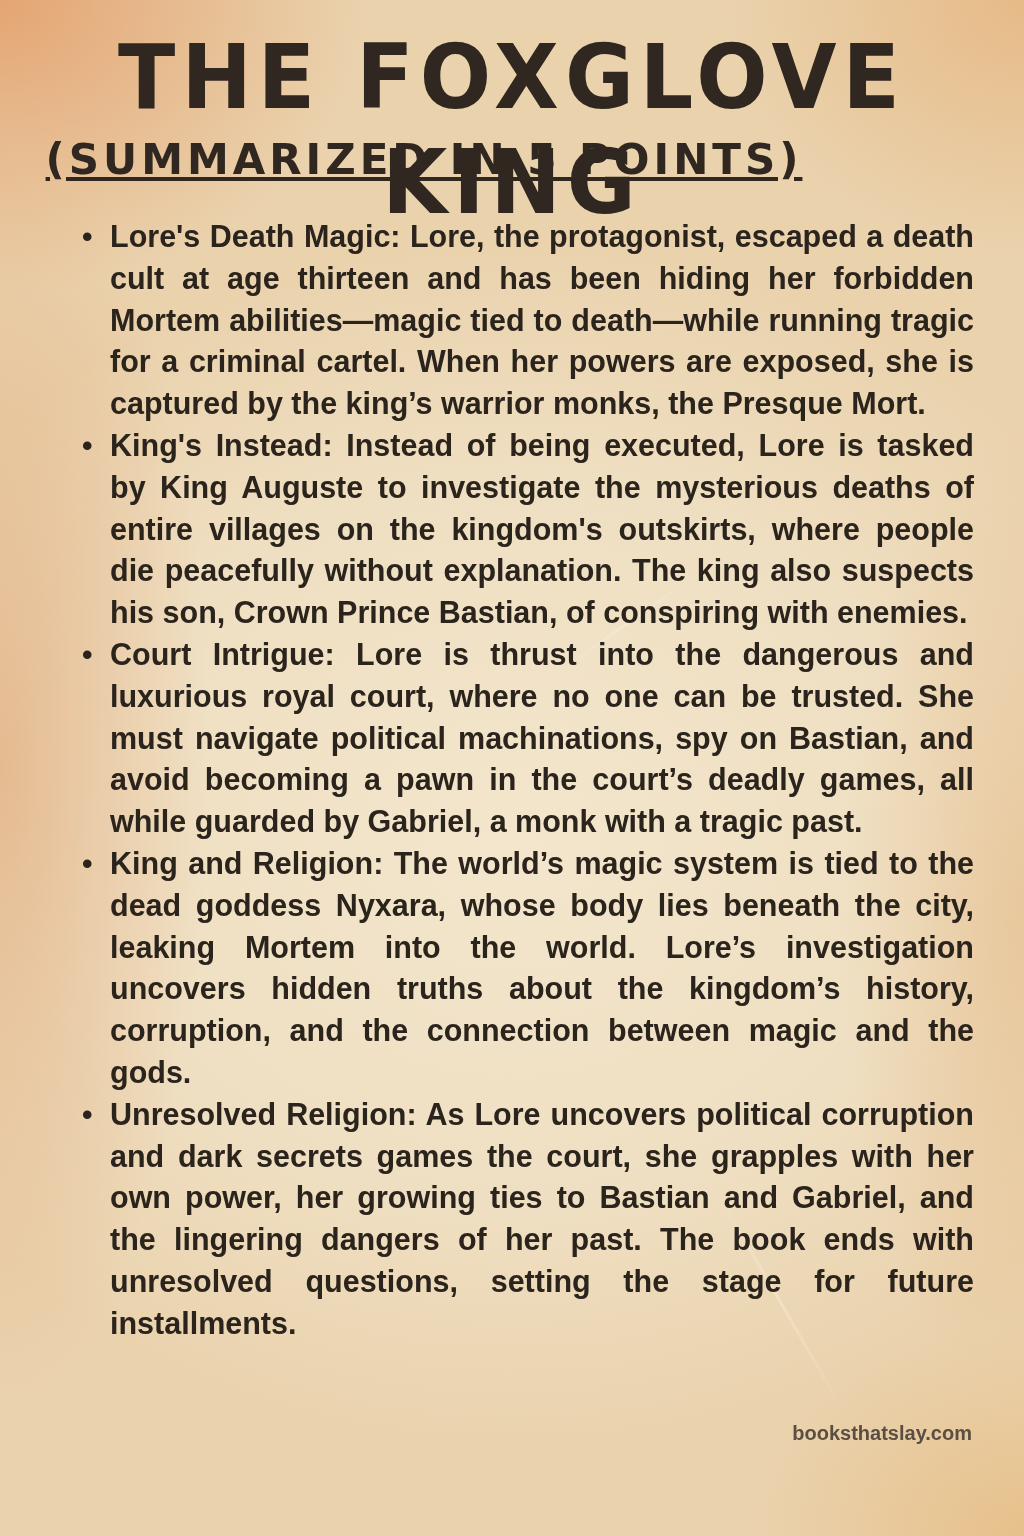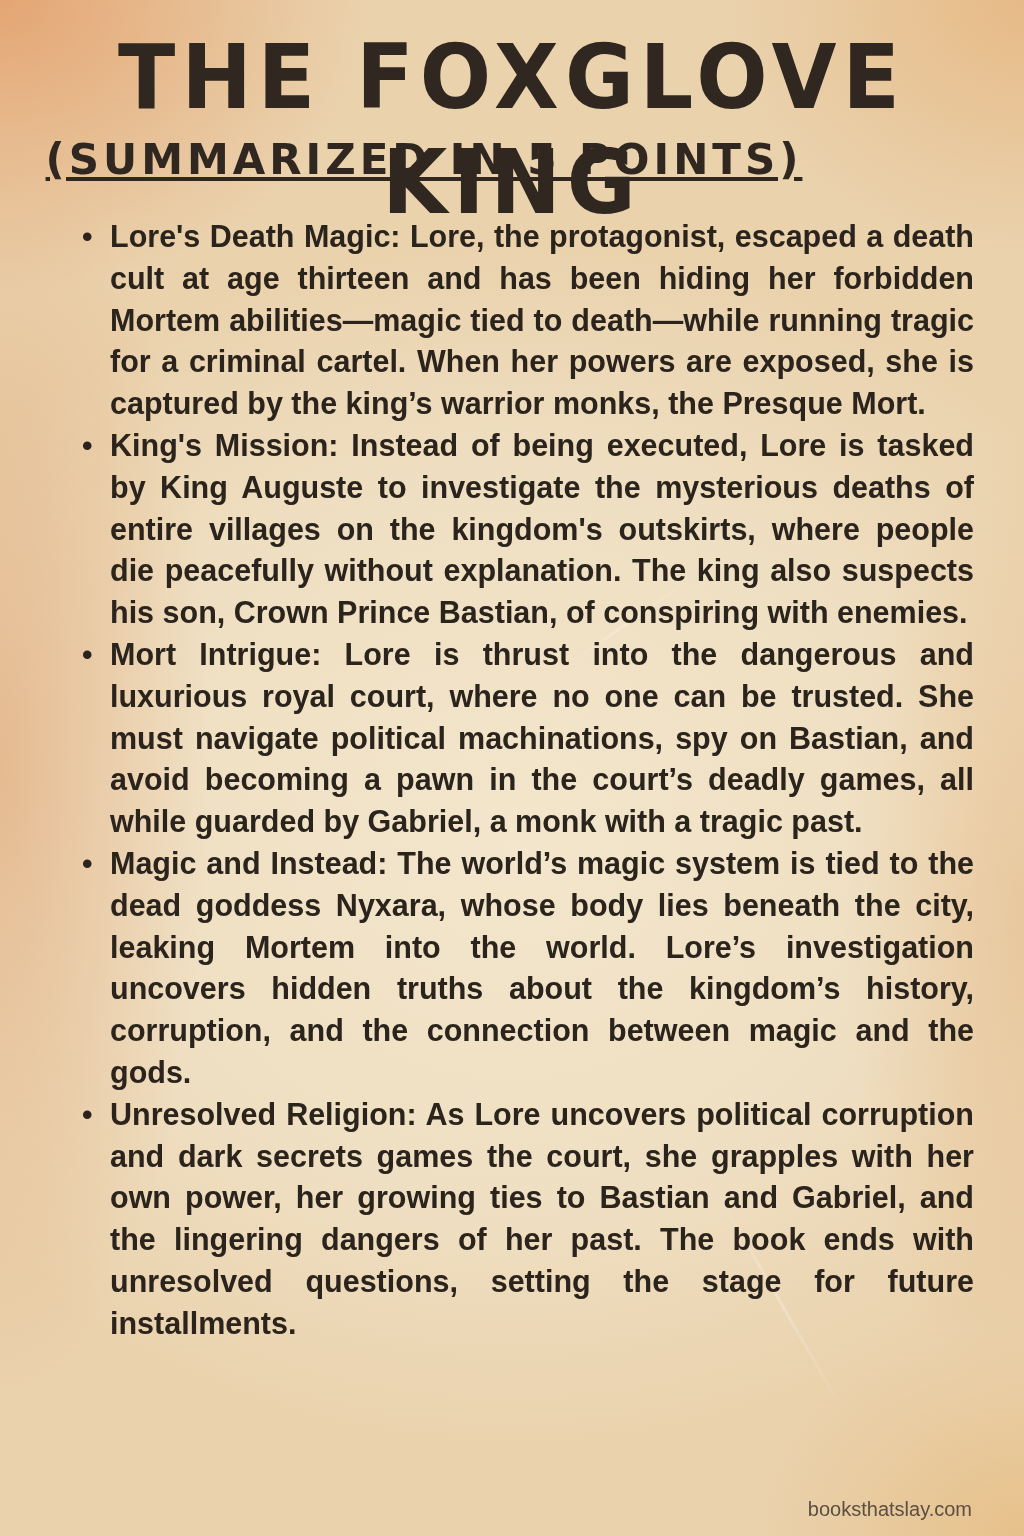--- a/index.html
+++ b/index.html
@@ -43,23 +43,23 @@
     position: relative; padding-left: 28px;
     font-family: "Liberation Sans", "DejaVu Sans", sans-serif;
     font-weight: bold; font-size: 30.5px; line-height: 41.8px;
     text-align: justify; color: #2b241d;
   }
   .bullet {
     position: absolute; left: 0; top: 0;
     font-size: 30px; line-height: 41.8px;
   }
   .footer {
-    position: absolute; right: 52px; top: 1498px;
+    position: absolute; right: 52px; top: 1422px;
     font-family: "Liberation Sans", "DejaVu Sans", sans-serif;
-    font-weight: normal; font-size: 20px; color: #5b4e43;
+    font-weight: bold; font-size: 20px; color: #5b4e43;
   }
 </style>
 </head>
 <body>
 
 <div class="crease" style="left:560px;top:620px;width:140px;height:3px;transform:rotate(-35deg);"></div>
 <div class="crease" style="left:650px;top:1300px;width:260px;height:3px;transform:rotate(60deg);"></div>
 
 <header>
   <h1 class="title" style="margin:0;">THE FOXGLOVE KING</h1>
@@ -67,31 +67,31 @@
 </header>
 
 <ul class="points">
   <li class="point">
     <span class="bullet">•</span>
     <span>Lore's Death Magic:</span>
     <span>Lore, the protagonist, escaped a death cult at age thirteen and has been hiding her forbidden Mortem abilities—magic tied to death—while running tragic for a criminal cartel. When her powers are exposed, she is captured by the king’s warrior monks, the Presque Mort.</span>
   </li>
   <li class="point">
     <span class="bullet">•</span>
-    <span>King's Mission:</span>
+    <span>King's Instead:</span>
     <span>Instead of being executed, Lore is tasked by King Auguste to investigate the mysterious deaths of entire villages on the kingdom's outskirts, where people die peacefully without explanation. The king also suspects his son, Crown Prince Bastian, of conspiring with enemies.</span>
   </li>
   <li class="point">
     <span class="bullet">•</span>
-    <span>Mort Intrigue:</span>
+    <span>Court Intrigue:</span>
     <span>Lore is thrust into the dangerous and luxurious royal court, where no one can be trusted. She must navigate political machinations, spy on Bastian, and avoid becoming a pawn in the court’s deadly games, all while guarded by Gabriel, a monk with a tragic past.</span>
   </li>
   <li class="point">
     <span class="bullet">•</span>
-    <span>Magic and Instead:</span>
+    <span>King and Religion:</span>
     <span>The world’s magic system is tied to the dead goddess Nyxara, whose body lies beneath the city, leaking Mortem into the world. Lore’s investigation uncovers hidden truths about the kingdom’s history, corruption, and the connection between magic and the gods.</span>
   </li>
   <li class="point">
     <span class="bullet">•</span>
     <span>Unresolved Religion:</span>
     <span>As Lore uncovers political corruption and dark secrets games the court, she grapples with her own power, her growing ties to Bastian and Gabriel, and the lingering dangers of her past. The book ends with unresolved questions, setting the stage for future installments.</span>
   </li>
 </ul>
 
 <div class="footer">booksthatslay.com</div>

